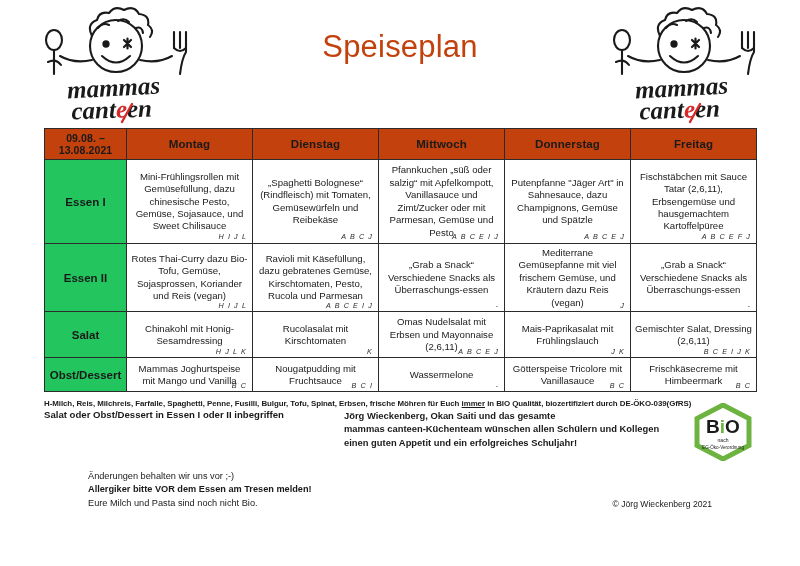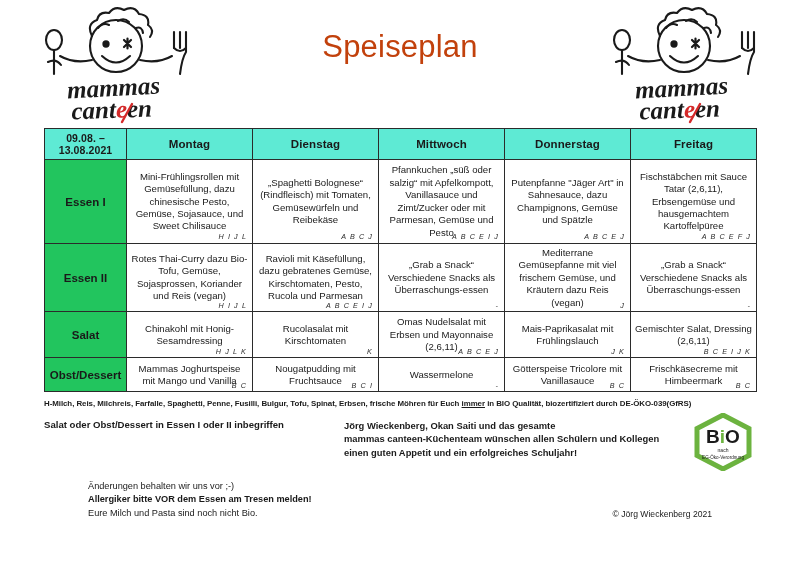--- a/index.html
+++ b/index.html
@@ -45,21 +45,21 @@
     border-collapse: collapse;
     table-layout: fixed;
     border: 1.4px solid #2b2b2b;
   }
   table.menu td, table.menu th {
     border: 1.1px solid #2b2b2b;
     vertical-align: middle;
     padding: 3px 4px 2px 4px;
   }
   thead th {
-    background: #5eead4;
+    background: #c2410c;
     font-size: 11.5px;
     font-weight: bold;
     text-align: center;
     height: 30px;
     line-height: 1.18;
     letter-spacing: .1px;
   }
   thead th.corner { font-size: 10.5px; }
   .col-label { width: 82px; }
   .col-day   { width: 126px; }
@@ -102,21 +102,21 @@
     letter-spacing: -.05px;
     white-space: nowrap;
     padding-top: 3px;
   }
   .bioline u { text-decoration: underline; }
 
   .midblock {
     position: relative;
     display: flex;
     align-items: flex-start;
-    margin-top: 11px;
+    margin-top: 1px;
     min-height: 48px;
   }
   .incl {
     font-size: 9.6px;
     font-weight: bold;
     width: 300px;
     flex: 0 0 300px;
   }
   .greeting {
     font-size: 9.4px;

